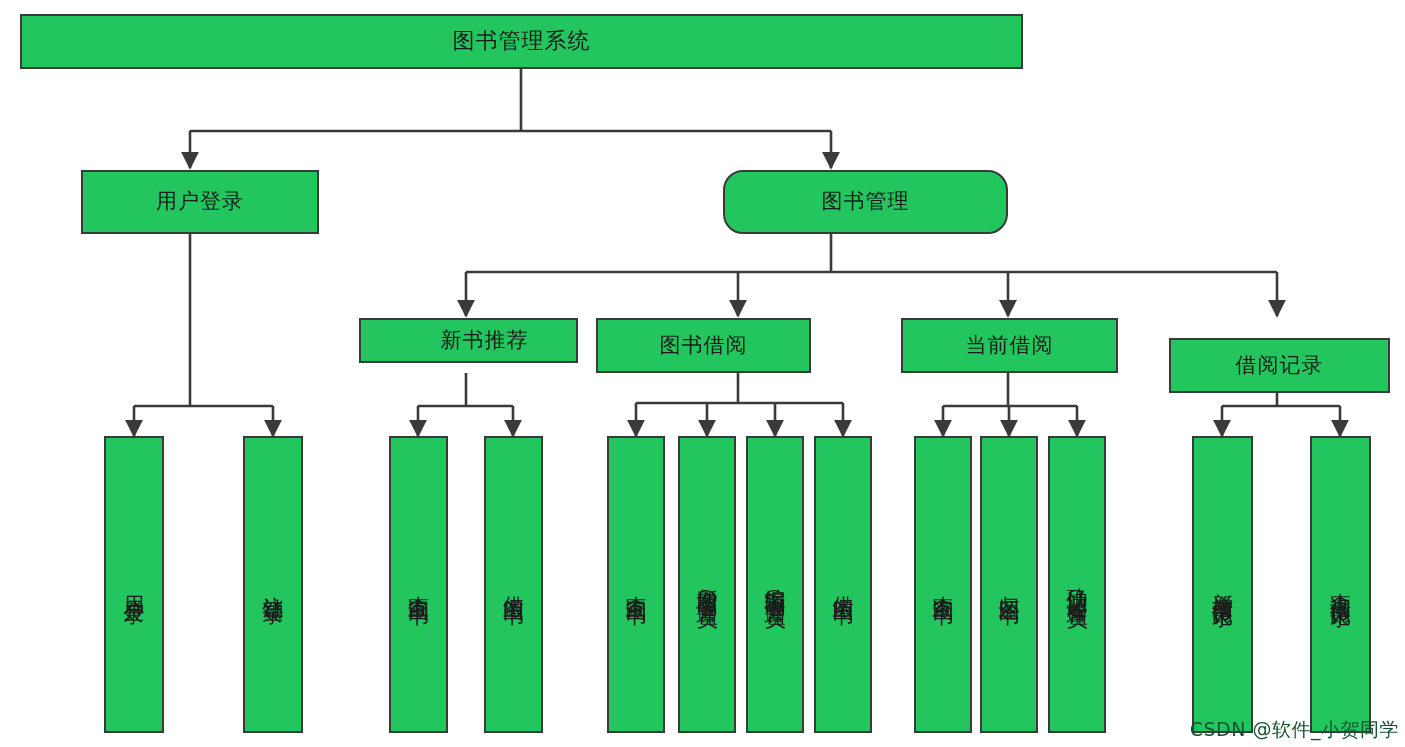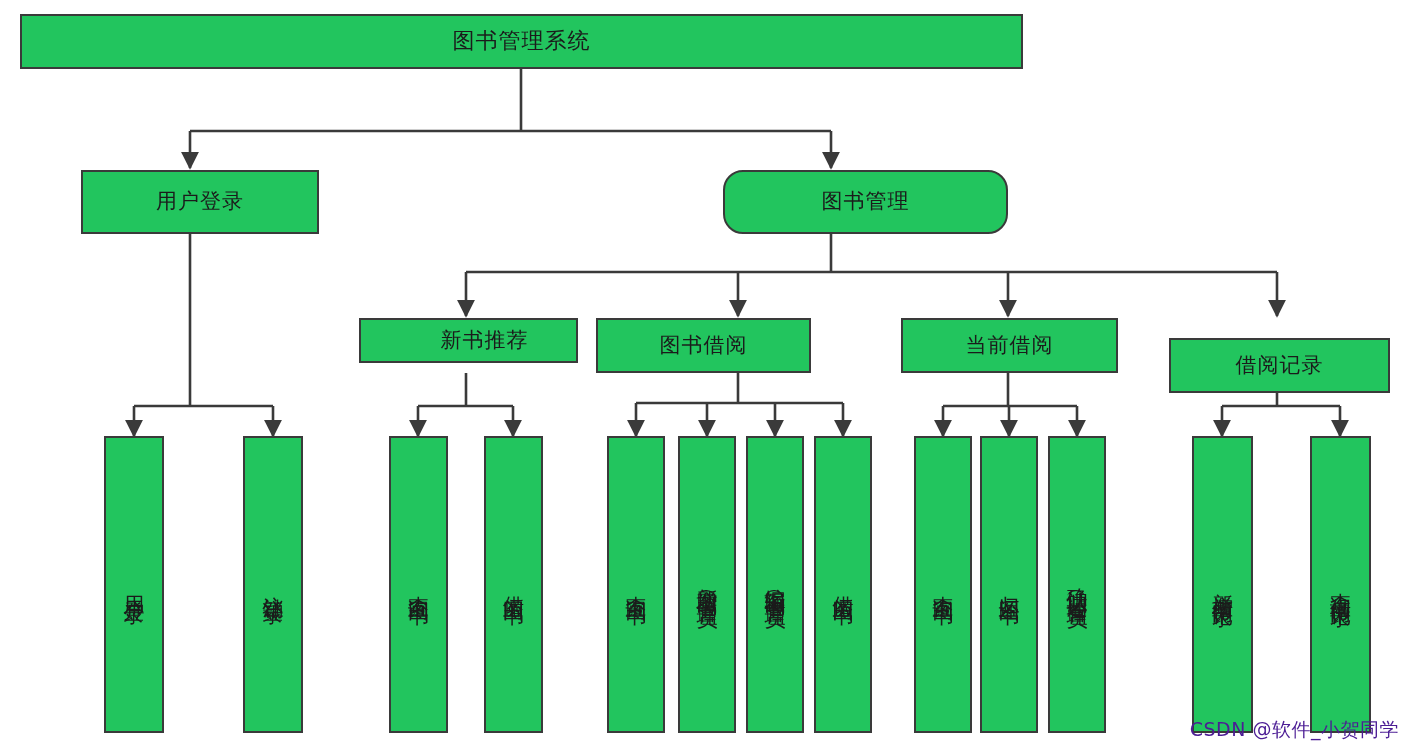--- a/index.html
+++ b/index.html
@@ -54,21 +54,21 @@
     letter-spacing: 3px;
     line-height: 1.05;
     white-space: nowrap;
     color: #1b1b1b;
   }
   #watermark {
     position: absolute;
     right: 6px;
     bottom: 4px;
     font-size: 19px;
-    color: #4c1d95;
+    color: #14532d;
     letter-spacing: 0.5px;
     white-space: nowrap;
     pointer-events: none;
   }
 </style>
 </head>
 <body>
 
 <div id="canvas">
 

